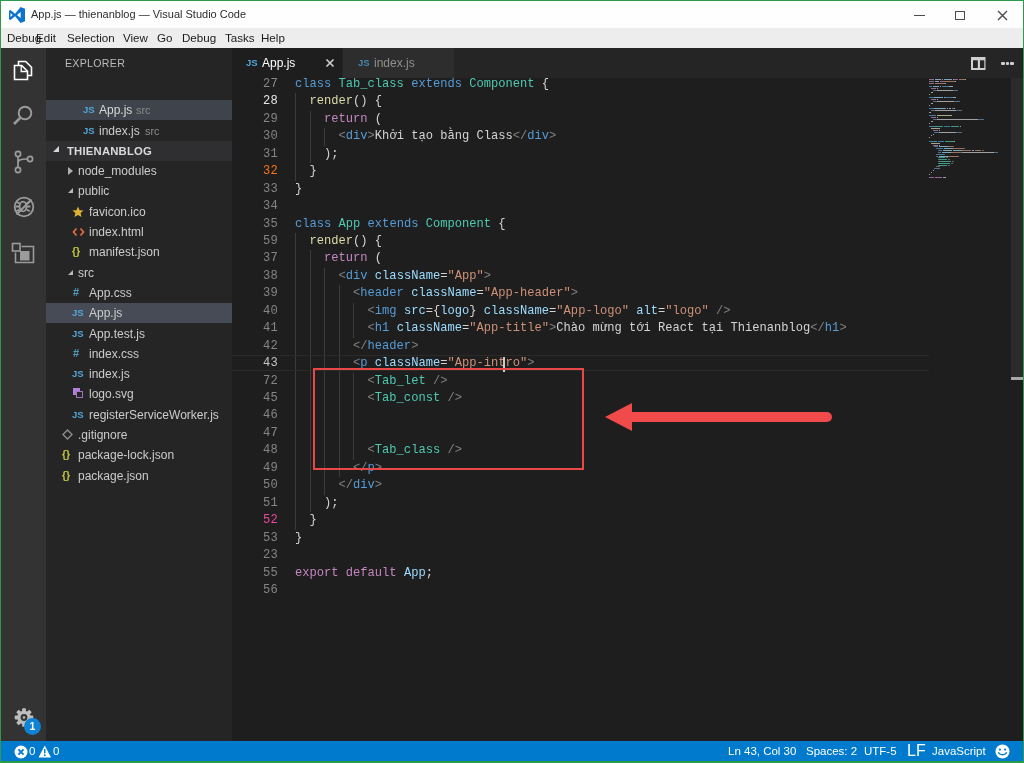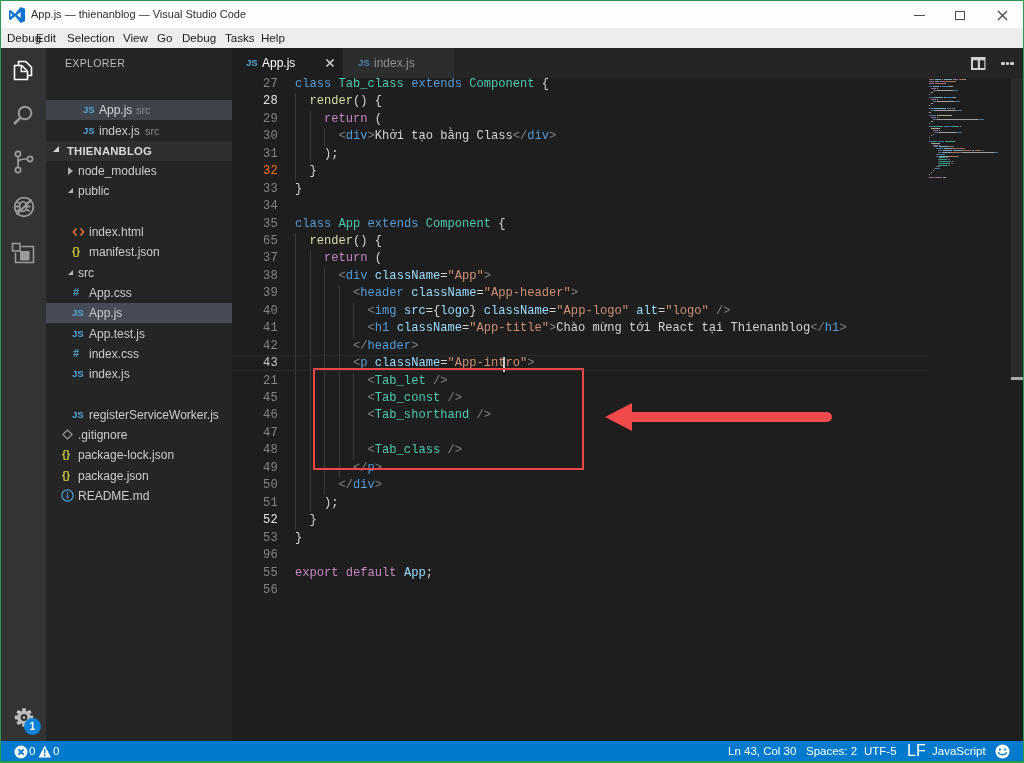--- a/index.html
+++ b/index.html
@@ -126,20 +126,26 @@
       <span class="htxt">THIENANBLOG</span>
     </div>
 <div class="srow" style="top:113.05px">
       <span style="position:absolute;left:22px;top:50%;margin-top:-4.5px;width:0;height:0;border-top:4.5px solid transparent;border-bottom:4.5px solid transparent;border-left:5px solid #b0b0b0"></span>
       <span class="ftxt" style="left:32px">node_modules</span>
     </div>
 <div class="srow" style="top:133.35px">
       <span style="position:absolute;left:22px;top:50%;margin-top:-3px;width:0;height:0;border-left:5px solid transparent;border-bottom:5px solid #b8b8b8"></span>
       <span class="ftxt" style="left:32px">public</span>
     </div>
+<div class="srow" style="top:153.65px;">
+      <svg style="position:absolute;left:26px;top:50%;margin-top:-6px" width="12" height="12" viewBox="0 0 12 12">
+        <path d="M6 0.5 L7.6 4.2 11.6 4.5 8.6 7.1 9.5 11 6 8.9 2.5 11 3.4 7.1 0.4 4.5 4.4 4.2 Z" fill="#dcb431"></path>
+      </svg>
+      <span class="ftxt" style="left:43px">favicon.ico</span>
+    </div>
 <div class="srow" style="top:173.95px;">
       <svg style="position:absolute;left:26px;top:50%;margin-top:-5px" width="13" height="10" viewBox="0 0 13 10">
         <path d="M4.5 1.5 L1.5 5 L4.5 8.5 M8.5 1.5 L11.5 5 L8.5 8.5" fill="none" stroke="#e0703a" stroke-width="1.7"></path>
       </svg>
       <span class="ftxt" style="left:43px">index.html</span>
     </div>
 <div class="srow" style="top:194.25px;">
       <span style="position:absolute;left:26px;top:50%;margin-top:-7px;font-size:10.5px;font-weight:bold;color:#c5c53f">{}</span>
       <span class="ftxt" style="left:43px">manifest.json</span>
     </div>
@@ -160,77 +166,76 @@
       <span class="ftxt" style="left:43px">App.test.js</span>
     </div>
 <div class="srow" style="top:295.75px;">
       <span style="position:absolute;left:27px;top:50%;margin-top:-7px;font-size:11px;font-weight:bold;color:#519aba">#</span>
       <span class="ftxt" style="left:43px">index.css</span>
     </div>
 <div class="srow" style="top:316.05px;">
       <span style="position:absolute;left:26px;top:50%;margin-top:-6px;font-size:9.5px;font-weight:bold;color:#52a6d8;letter-spacing:0">JS</span>
       <span class="ftxt" style="left:43px">index.js</span>
     </div>
+<div class="srow" style="top:336.35px;">
+      <span style="position:absolute;left:26px;top:50%;margin-top:-6px;width:12px;height:12px">
+        <span style="position:absolute;left:1px;top:0;width:7px;height:7px;background:#b180d7"></span>
+        <span style="position:absolute;left:4px;top:3px;width:7px;height:7px;border:1.4px solid #a074c4;background:#252526"></span>
+      </span>
+      <span class="ftxt" style="left:43px">logo.svg</span>
+    </div>
 <div class="srow" style="top:356.65px;">
       <span style="position:absolute;left:26px;top:50%;margin-top:-6px;font-size:9.5px;font-weight:bold;color:#52a6d8;letter-spacing:0">JS</span>
       <span class="ftxt" style="left:43px">registerServiceWorker.js</span>
     </div>
 <div class="srow" style="top:376.95px;">
       <svg style="position:absolute;left:16px;top:50%;margin-top:-6px" width="11" height="11" viewBox="0 0 11 11">
         <rect x="2.3" y="2.3" width="6.4" height="6.4" transform="rotate(45 5.5 5.5)" fill="none" stroke="#8f8f8f" stroke-width="1.3"></rect>
       </svg>
       <span class="ftxt" style="left:32px">.gitignore</span>
     </div>
 <div class="srow" style="top:397.25px;">
       <span style="position:absolute;left:16px;top:50%;margin-top:-7px;font-size:10.5px;font-weight:bold;color:#c5c53f">{}</span>
       <span class="ftxt" style="left:32px">package-lock.json</span>
     </div>
 <div class="srow" style="top:417.55px;">
       <span style="position:absolute;left:16px;top:50%;margin-top:-7px;font-size:10.5px;font-weight:bold;color:#c5c53f">{}</span>
       <span class="ftxt" style="left:32px">package.json</span>
-    </div>
-<div class="srow" style="top:437.85px;">
-      <svg style="position:absolute;left:15px;top:50%;margin-top:-6.5px" width="13" height="13" viewBox="0 0 13 13">
-        <circle cx="6.5" cy="6.5" r="5.6" fill="none" stroke="#4aa0d6" stroke-width="1.2"></circle>
-        <circle cx="6.5" cy="3.8" r="0.9" fill="#4aa0d6"></circle>
-        <rect x="5.8" y="5.6" width="1.4" height="4" fill="#4aa0d6"></rect>
-      </svg>
-      <span class="ftxt" style="left:32px">README.md</span>
     </div>
 </div>
 <div class="abs editor">
   <div class="cl-wrap">
 <div class="cl" style="top:27.90px"><span class="ln" style="color:#858585">27</span><span class="ct"><span style="color:#569cd6">class</span><span style="color:#d4d4d4"> </span><span style="color:#4ec9b0">Tab_class</span><span style="color:#d4d4d4"> </span><span style="color:#569cd6">extends</span><span style="color:#d4d4d4"> </span><span style="color:#4ec9b0">Component</span><span style="color:#d4d4d4"> {</span></span></div>
 <div class="cl" style="top:45.35px"><span class="ln" style="color:#e5e5e5">28</span><span class="ct"><span style="color:#d4d4d4">  </span><span style="color:#dcdcaa">render</span><span style="color:#d4d4d4">() {</span></span></div>
 <div class="cl" style="top:62.80px"><span class="ln" style="color:#858585">29</span><span class="ct"><span style="color:#d4d4d4">    </span><span style="color:#c586c0">return</span><span style="color:#d4d4d4"> (</span></span></div>
 <div class="cl" style="top:80.25px"><span class="ln" style="color:#858585">30</span><span class="ct"><span style="color:#d4d4d4">      </span><span style="color:#808080">&lt;</span><span style="color:#569cd6">div</span><span style="color:#808080">&gt;</span><span style="color:#d4d4d4">Khởi tạo bằng Class</span><span style="color:#808080">&lt;/</span><span style="color:#569cd6">div</span><span style="color:#808080">&gt;</span></span></div>
 <div class="cl" style="top:97.70px"><span class="ln" style="color:#858585">31</span><span class="ct"><span style="color:#d4d4d4">    );</span></span></div>
 <div class="cl" style="top:115.15px"><span class="ln" style="color:#f97316">32</span><span class="ct"><span style="color:#d4d4d4">  }</span></span></div>
 <div class="cl" style="top:132.60px"><span class="ln" style="color:#858585">33</span><span class="ct"><span style="color:#d4d4d4">}</span></span></div>
 <div class="cl" style="top:150.05px"><span class="ln" style="color:#858585">34</span><span class="ct"></span></div>
 <div class="cl" style="top:167.50px"><span class="ln" style="color:#858585">35</span><span class="ct"><span style="color:#569cd6">class</span><span style="color:#d4d4d4"> </span><span style="color:#4ec9b0">App</span><span style="color:#d4d4d4"> </span><span style="color:#569cd6">extends</span><span style="color:#d4d4d4"> </span><span style="color:#4ec9b0">Component</span><span style="color:#d4d4d4"> {</span></span></div>
-<div class="cl" style="top:184.95px"><span class="ln" style="color:#858585">65</span><span class="ct"><span style="color:#d4d4d4">  </span><span style="color:#dcdcaa">render</span><span style="color:#d4d4d4">() {</span></span></div>
+<div class="cl" style="top:184.95px"><span class="ln" style="color:#858585">59</span><span class="ct"><span style="color:#d4d4d4">  </span><span style="color:#dcdcaa">render</span><span style="color:#d4d4d4">() {</span></span></div>
 <div class="cl" style="top:202.40px"><span class="ln" style="color:#858585">37</span><span class="ct"><span style="color:#d4d4d4">    </span><span style="color:#c586c0">return</span><span style="color:#d4d4d4"> (</span></span></div>
 <div class="cl" style="top:219.85px"><span class="ln" style="color:#858585">38</span><span class="ct"><span style="color:#d4d4d4">      </span><span style="color:#808080">&lt;</span><span style="color:#569cd6">div</span><span style="color:#d4d4d4"> </span><span style="color:#9cdcfe">className</span><span style="color:#d4d4d4">=</span><span style="color:#ce9178">"App"</span><span style="color:#808080">&gt;</span></span></div>
 <div class="cl" style="top:237.30px"><span class="ln" style="color:#858585">39</span><span class="ct"><span style="color:#d4d4d4">        </span><span style="color:#808080">&lt;</span><span style="color:#569cd6">header</span><span style="color:#d4d4d4"> </span><span style="color:#9cdcfe">className</span><span style="color:#d4d4d4">=</span><span style="color:#ce9178">"App-header"</span><span style="color:#808080">&gt;</span></span></div>
 <div class="cl" style="top:254.75px"><span class="ln" style="color:#858585">40</span><span class="ct"><span style="color:#d4d4d4">          </span><span style="color:#808080">&lt;</span><span style="color:#569cd6">img</span><span style="color:#d4d4d4"> </span><span style="color:#9cdcfe">src</span><span style="color:#d4d4d4">=</span><span style="color:#d4d4d4">{</span><span style="color:#9cdcfe">logo</span><span style="color:#d4d4d4">}</span><span style="color:#d4d4d4"> </span><span style="color:#9cdcfe">className</span><span style="color:#d4d4d4">=</span><span style="color:#ce9178">"App-logo"</span><span style="color:#d4d4d4"> </span><span style="color:#9cdcfe">alt</span><span style="color:#d4d4d4">=</span><span style="color:#ce9178">"logo"</span><span style="color:#d4d4d4"> </span><span style="color:#808080">/&gt;</span></span></div>
 <div class="cl" style="top:272.20px"><span class="ln" style="color:#858585">41</span><span class="ct"><span style="color:#d4d4d4">          </span><span style="color:#808080">&lt;</span><span style="color:#569cd6">h1</span><span style="color:#d4d4d4"> </span><span style="color:#9cdcfe">className</span><span style="color:#d4d4d4">=</span><span style="color:#ce9178">"App-title"</span><span style="color:#808080">&gt;</span><span style="color:#d4d4d4">Chào mừng tới React tại Thienanblog</span><span style="color:#808080">&lt;/</span><span style="color:#569cd6">h1</span><span style="color:#808080">&gt;</span></span></div>
 <div class="cl" style="top:289.65px"><span class="ln" style="color:#858585">42</span><span class="ct"><span style="color:#d4d4d4">        </span><span style="color:#808080">&lt;/</span><span style="color:#569cd6">header</span><span style="color:#808080">&gt;</span></span></div>
 <div class="cl" style="top:307.10px"><span class="ln" style="color:#c6c6c6">43</span><span class="ct"><span style="color:#d4d4d4">        </span><span style="color:#808080">&lt;</span><span style="color:#569cd6">p</span><span style="color:#d4d4d4"> </span><span style="color:#9cdcfe">className</span><span style="color:#d4d4d4">=</span><span style="color:#ce9178">"App-intro"</span><span style="color:#808080">&gt;</span></span></div>
-<div class="cl" style="top:324.55px"><span class="ln" style="color:#858585">21</span><span class="ct"><span style="color:#d4d4d4">          </span><span style="color:#808080">&lt;</span><span style="color:#4ec9b0">Tab_let</span><span style="color:#d4d4d4"> </span><span style="color:#808080">/&gt;</span></span></div>
+<div class="cl" style="top:324.55px"><span class="ln" style="color:#858585">72</span><span class="ct"><span style="color:#d4d4d4">          </span><span style="color:#808080">&lt;</span><span style="color:#4ec9b0">Tab_let</span><span style="color:#d4d4d4"> </span><span style="color:#808080">/&gt;</span></span></div>
 <div class="cl" style="top:342.00px"><span class="ln" style="color:#858585">45</span><span class="ct"><span style="color:#d4d4d4">          </span><span style="color:#808080">&lt;</span><span style="color:#4ec9b0">Tab_const</span><span style="color:#d4d4d4"> </span><span style="color:#808080">/&gt;</span></span></div>
-<div class="cl" style="top:359.45px"><span class="ln" style="color:#858585">46</span><span class="ct"><span style="color:#d4d4d4">          </span><span style="color:#808080">&lt;</span><span style="color:#4ec9b0">Tab_shorthand</span><span style="color:#d4d4d4"> </span><span style="color:#808080">/&gt;</span></span></div>
+<div class="cl" style="top:359.45px"><span class="ln" style="color:#858585">46</span></div>
 <div class="cl" style="top:376.90px"><span class="ln" style="color:#858585">47</span></div>
 <div class="cl" style="top:394.35px"><span class="ln" style="color:#858585">48</span><span class="ct"><span style="color:#d4d4d4">          </span><span style="color:#808080">&lt;</span><span style="color:#4ec9b0">Tab_class</span><span style="color:#d4d4d4"> </span><span style="color:#808080">/&gt;</span></span></div>
 <div class="cl" style="top:411.80px"><span class="ln" style="color:#858585">49</span><span class="ct"><span style="color:#d4d4d4">        </span><span style="color:#808080">&lt;/</span><span style="color:#569cd6">p</span><span style="color:#808080">&gt;</span></span></div>
 <div class="cl" style="top:429.25px"><span class="ln" style="color:#858585">50</span><span class="ct"><span style="color:#d4d4d4">      </span><span style="color:#808080">&lt;/</span><span style="color:#569cd6">div</span><span style="color:#808080">&gt;</span></span></div>
 <div class="cl" style="top:446.70px"><span class="ln" style="color:#858585">51</span><span class="ct"><span style="color:#d4d4d4">    );</span></span></div>
-<div class="cl" style="top:464.15px"><span class="ln" style="color:#e5e5e5">52</span><span class="ct"><span style="color:#d4d4d4">  }</span></span></div>
+<div class="cl" style="top:464.15px"><span class="ln" style="color:#ec4899">52</span><span class="ct"><span style="color:#d4d4d4">  }</span></span></div>
 <div class="cl" style="top:481.60px"><span class="ln" style="color:#858585">53</span><span class="ct"><span style="color:#d4d4d4">}</span></span></div>
-<div class="cl" style="top:499.05px"><span class="ln" style="color:#858585">96</span><span class="ct"></span></div>
+<div class="cl" style="top:499.05px"><span class="ln" style="color:#858585">23</span><span class="ct"></span></div>
 <div class="cl" style="top:516.50px"><span class="ln" style="color:#858585">55</span><span class="ct"><span style="color:#c586c0">export</span><span style="color:#d4d4d4"> </span><span style="color:#c586c0">default</span><span style="color:#d4d4d4"> </span><span style="color:#9cdcfe">App</span><span style="color:#d4d4d4">;</span></span></div>
 <div class="cl" style="top:533.95px"><span class="ln" style="color:#858585">56</span><span class="ct"></span></div>
 <div class="ig" style="left:63.00px;top:45.35px"></div>
 <div class="ig" style="left:63.00px;top:62.80px"></div>
 <div class="ig" style="left:77.50px;top:62.80px"></div>
 <div class="ig" style="left:63.00px;top:80.25px"></div>
 <div class="ig" style="left:77.50px;top:80.25px"></div>
 <div class="ig" style="left:92.00px;top:80.25px"></div>
 <div class="ig" style="left:63.00px;top:97.70px"></div>
 <div class="ig" style="left:77.50px;top:97.70px"></div>

